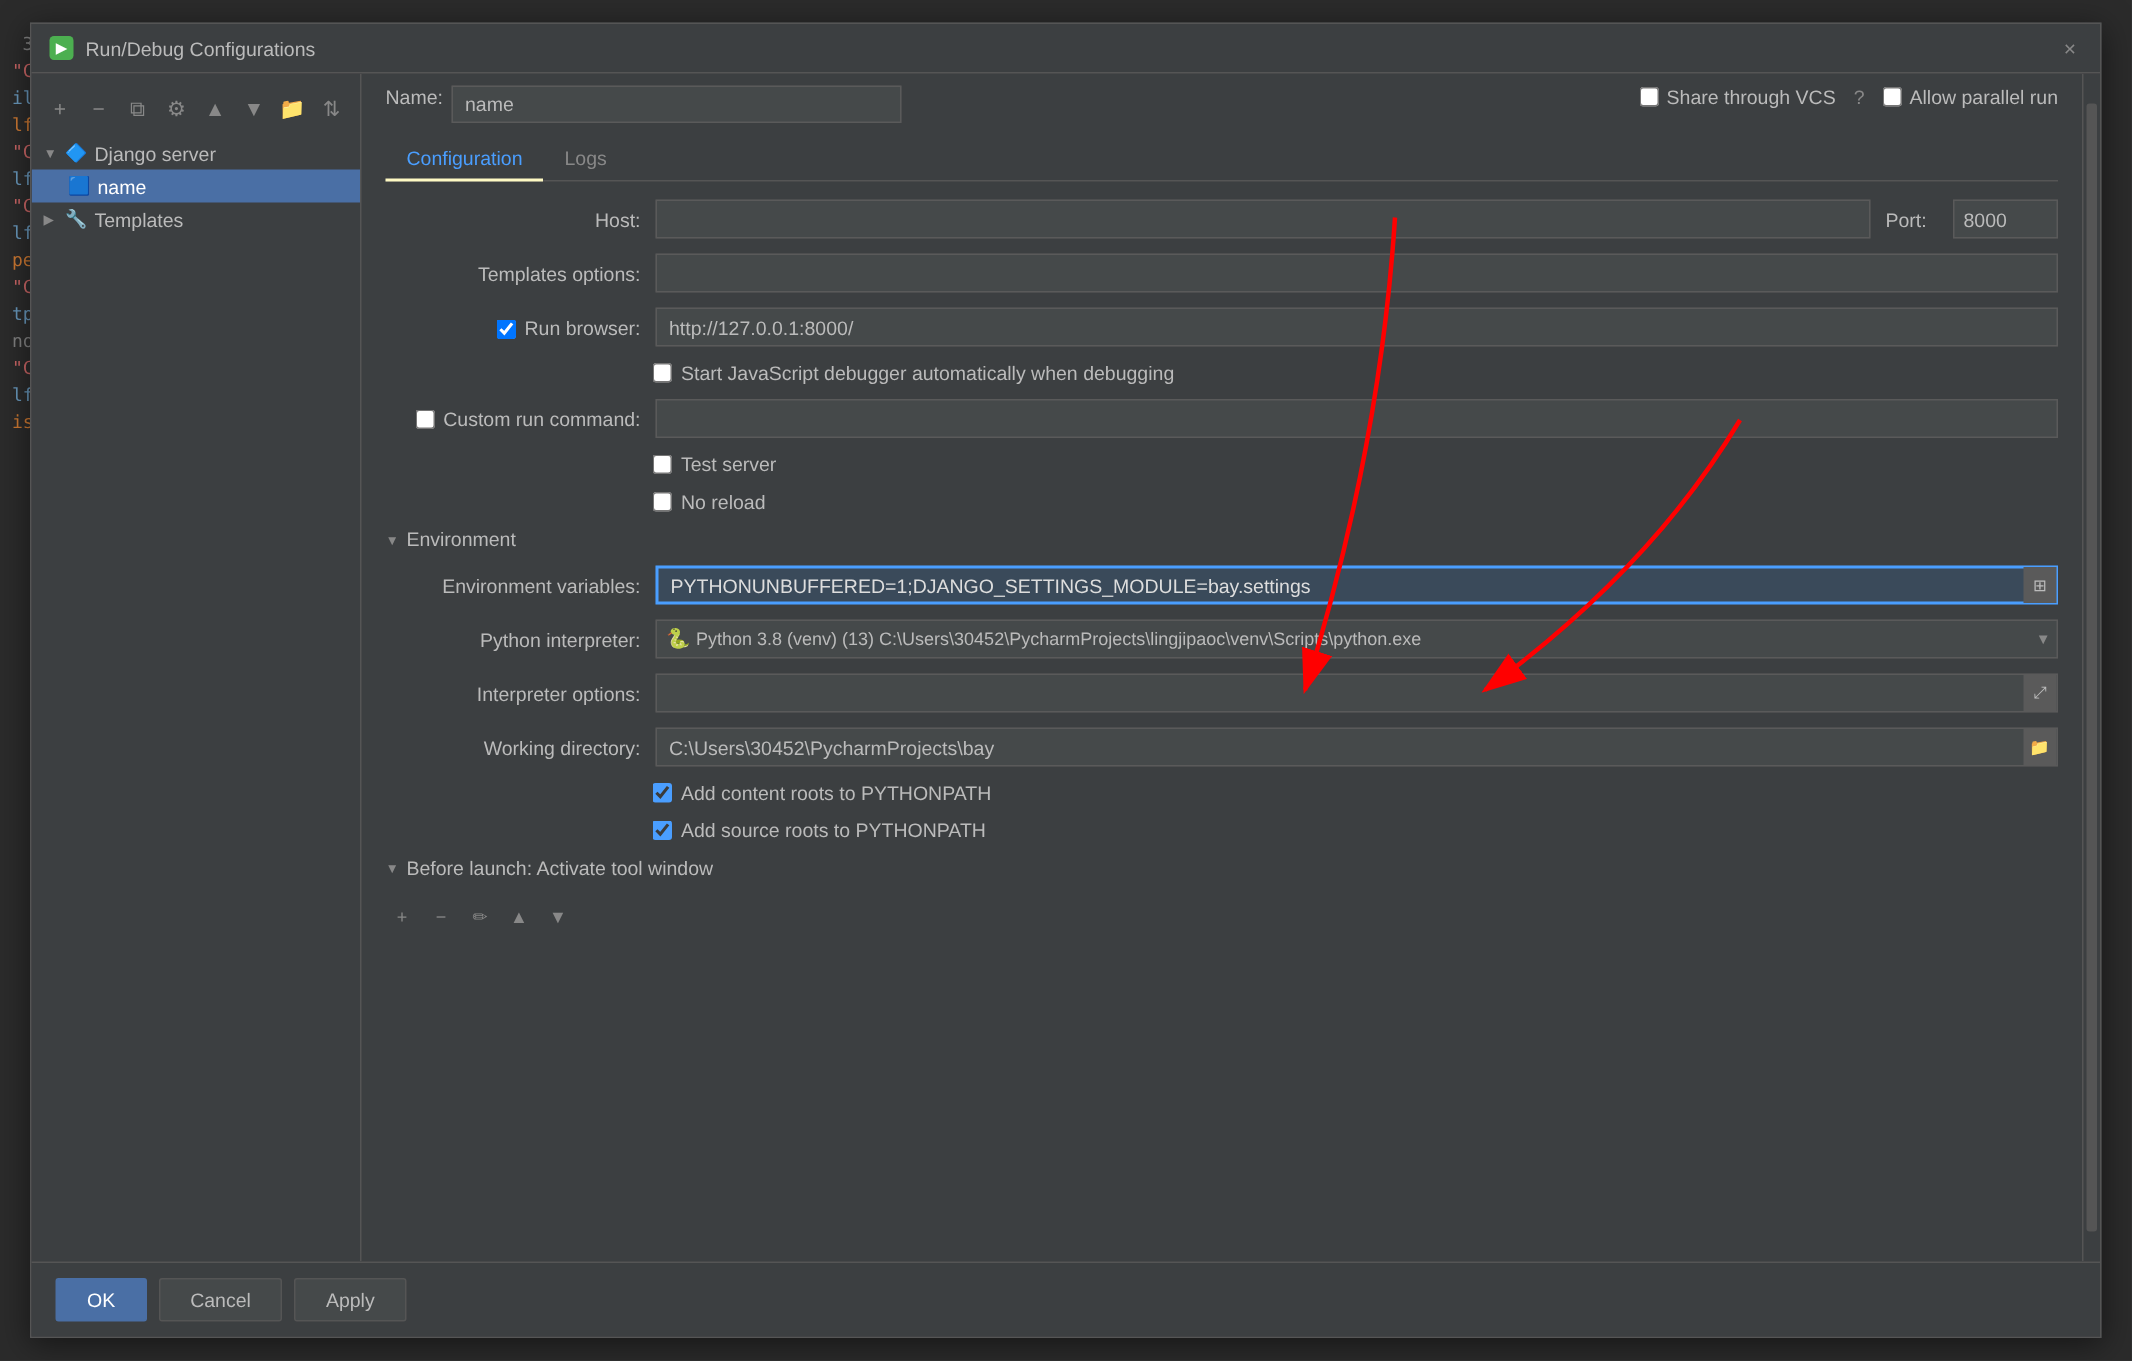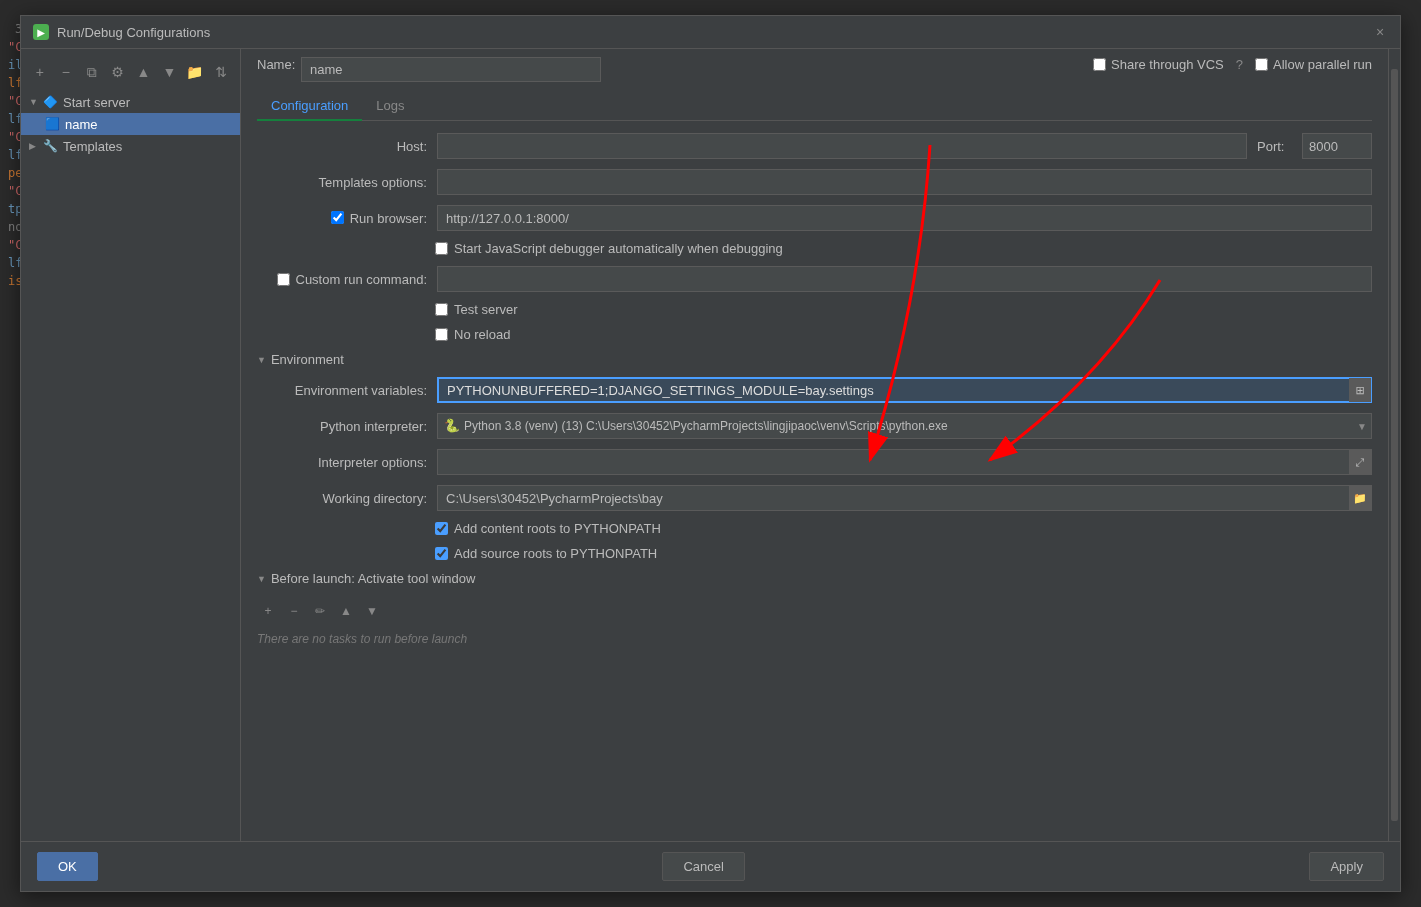--- a/index.html
+++ b/index.html
@@ -200,21 +200,21 @@
     .tab {
       padding: 6px 14px;
       cursor: pointer;
       color: #888;
       font-size: 13px;
       border-bottom: 2px solid transparent;
       margin-bottom: -1px;
     }
     .tab.active {
       color: #4a9eff;
-      border-bottom: 2px solid #15803d;
+      border-bottom: 2px solid #fef9c3;
     }
 
     
     .form-area {
       flex: 1;
       overflow-y: auto;
       padding: 12px 0;
     }
 
     .form-row {
@@ -436,21 +436,21 @@
     .launch-list-empty {
       color: #777;
       font-size: 12px;
       font-style: italic;
       padding: 4px 0;
     }
 
     
     .dialog-footer {
       display: flex;
-      justify-content: space-between;
+      justify-content: flex-start;
       gap: 8px;
       padding: 10px 16px;
       border-top: 1px solid #555;
       flex-shrink: 0;
       background: #3c3f41;
     }
     .btn {
       padding: 6px 20px;
       font-size: 13px;
       border: 1px solid #555;
@@ -584,21 +584,21 @@
         <div class="toolbar-btn">⚙</div>
         <div class="toolbar-btn">▲</div>
         <div class="toolbar-btn">▼</div>
         <div class="toolbar-btn">📁</div>
         <div class="toolbar-btn">⇅</div>
       </div>
 
       <div class="tree-item">
         <span class="arrow">▼</span>
         <span class="item-icon">🔷</span>
-        <span class="item-label">Start server</span>
+        <span class="item-label">Django server</span>
       </div>
       <div class="tree-item tree-child selected">
         <span class="item-icon">🟦</span>
         <span class="item-label">name</span>
       </div>
       <div class="tree-item">
         <span class="arrow">▶</span>
         <span class="item-icon">🔧</span>
         <span class="item-label">Templates</span>
       </div>
@@ -635,21 +635,21 @@
           <span class="port-label">Port:</span>
           <input type="text" class="port-input" value="8000" style="">
         </div>
 
         <div class="form-row">
           <span class="form-row-label">Templates options:</span>
           <input type="text" class="form-input" value="" style="">
         </div>
 
         <div class="form-row">
-          <div style="min-width:170px; text-align:right; display:flex; align-items:flex-start; justify-content:flex-end; gap:6px;">
+          <div style="min-width:170px; text-align:right; display:flex; align-items:flex-end; justify-content:flex-end; gap:6px;">
             <input type="checkbox" checked="" style="">
             <span>Run browser:</span>
           </div>
           <input type="text" class="form-input" value="http://127.0.0.1:8000/" style="">
         </div>
 
         <div class="form-row-check">
           <div class="form-check-spacer"></div>
           <div class="checkbox-item">
             <input type="checkbox" style="">
@@ -740,21 +740,20 @@
             <span class="arrow">▼</span>
             <span class="section-title">Before launch: Activate tool window</span>
           </div>
           <div class="launch-toolbar">
             <div class="launch-toolbar-btn">+</div>
             <div class="launch-toolbar-btn">−</div>
             <div class="launch-toolbar-btn">✏</div>
             <div class="launch-toolbar-btn">▲</div>
             <div class="launch-toolbar-btn">▼</div>
           </div>
-          <div class="launch-list-empty">There are no tasks to run before launch</div>
         </div>
 
       </div>
     </div>
 
     <div class="dialog-scrollbar">
       <div class="scrollbar-thumb"></div>
     </div>
   </div>
 

